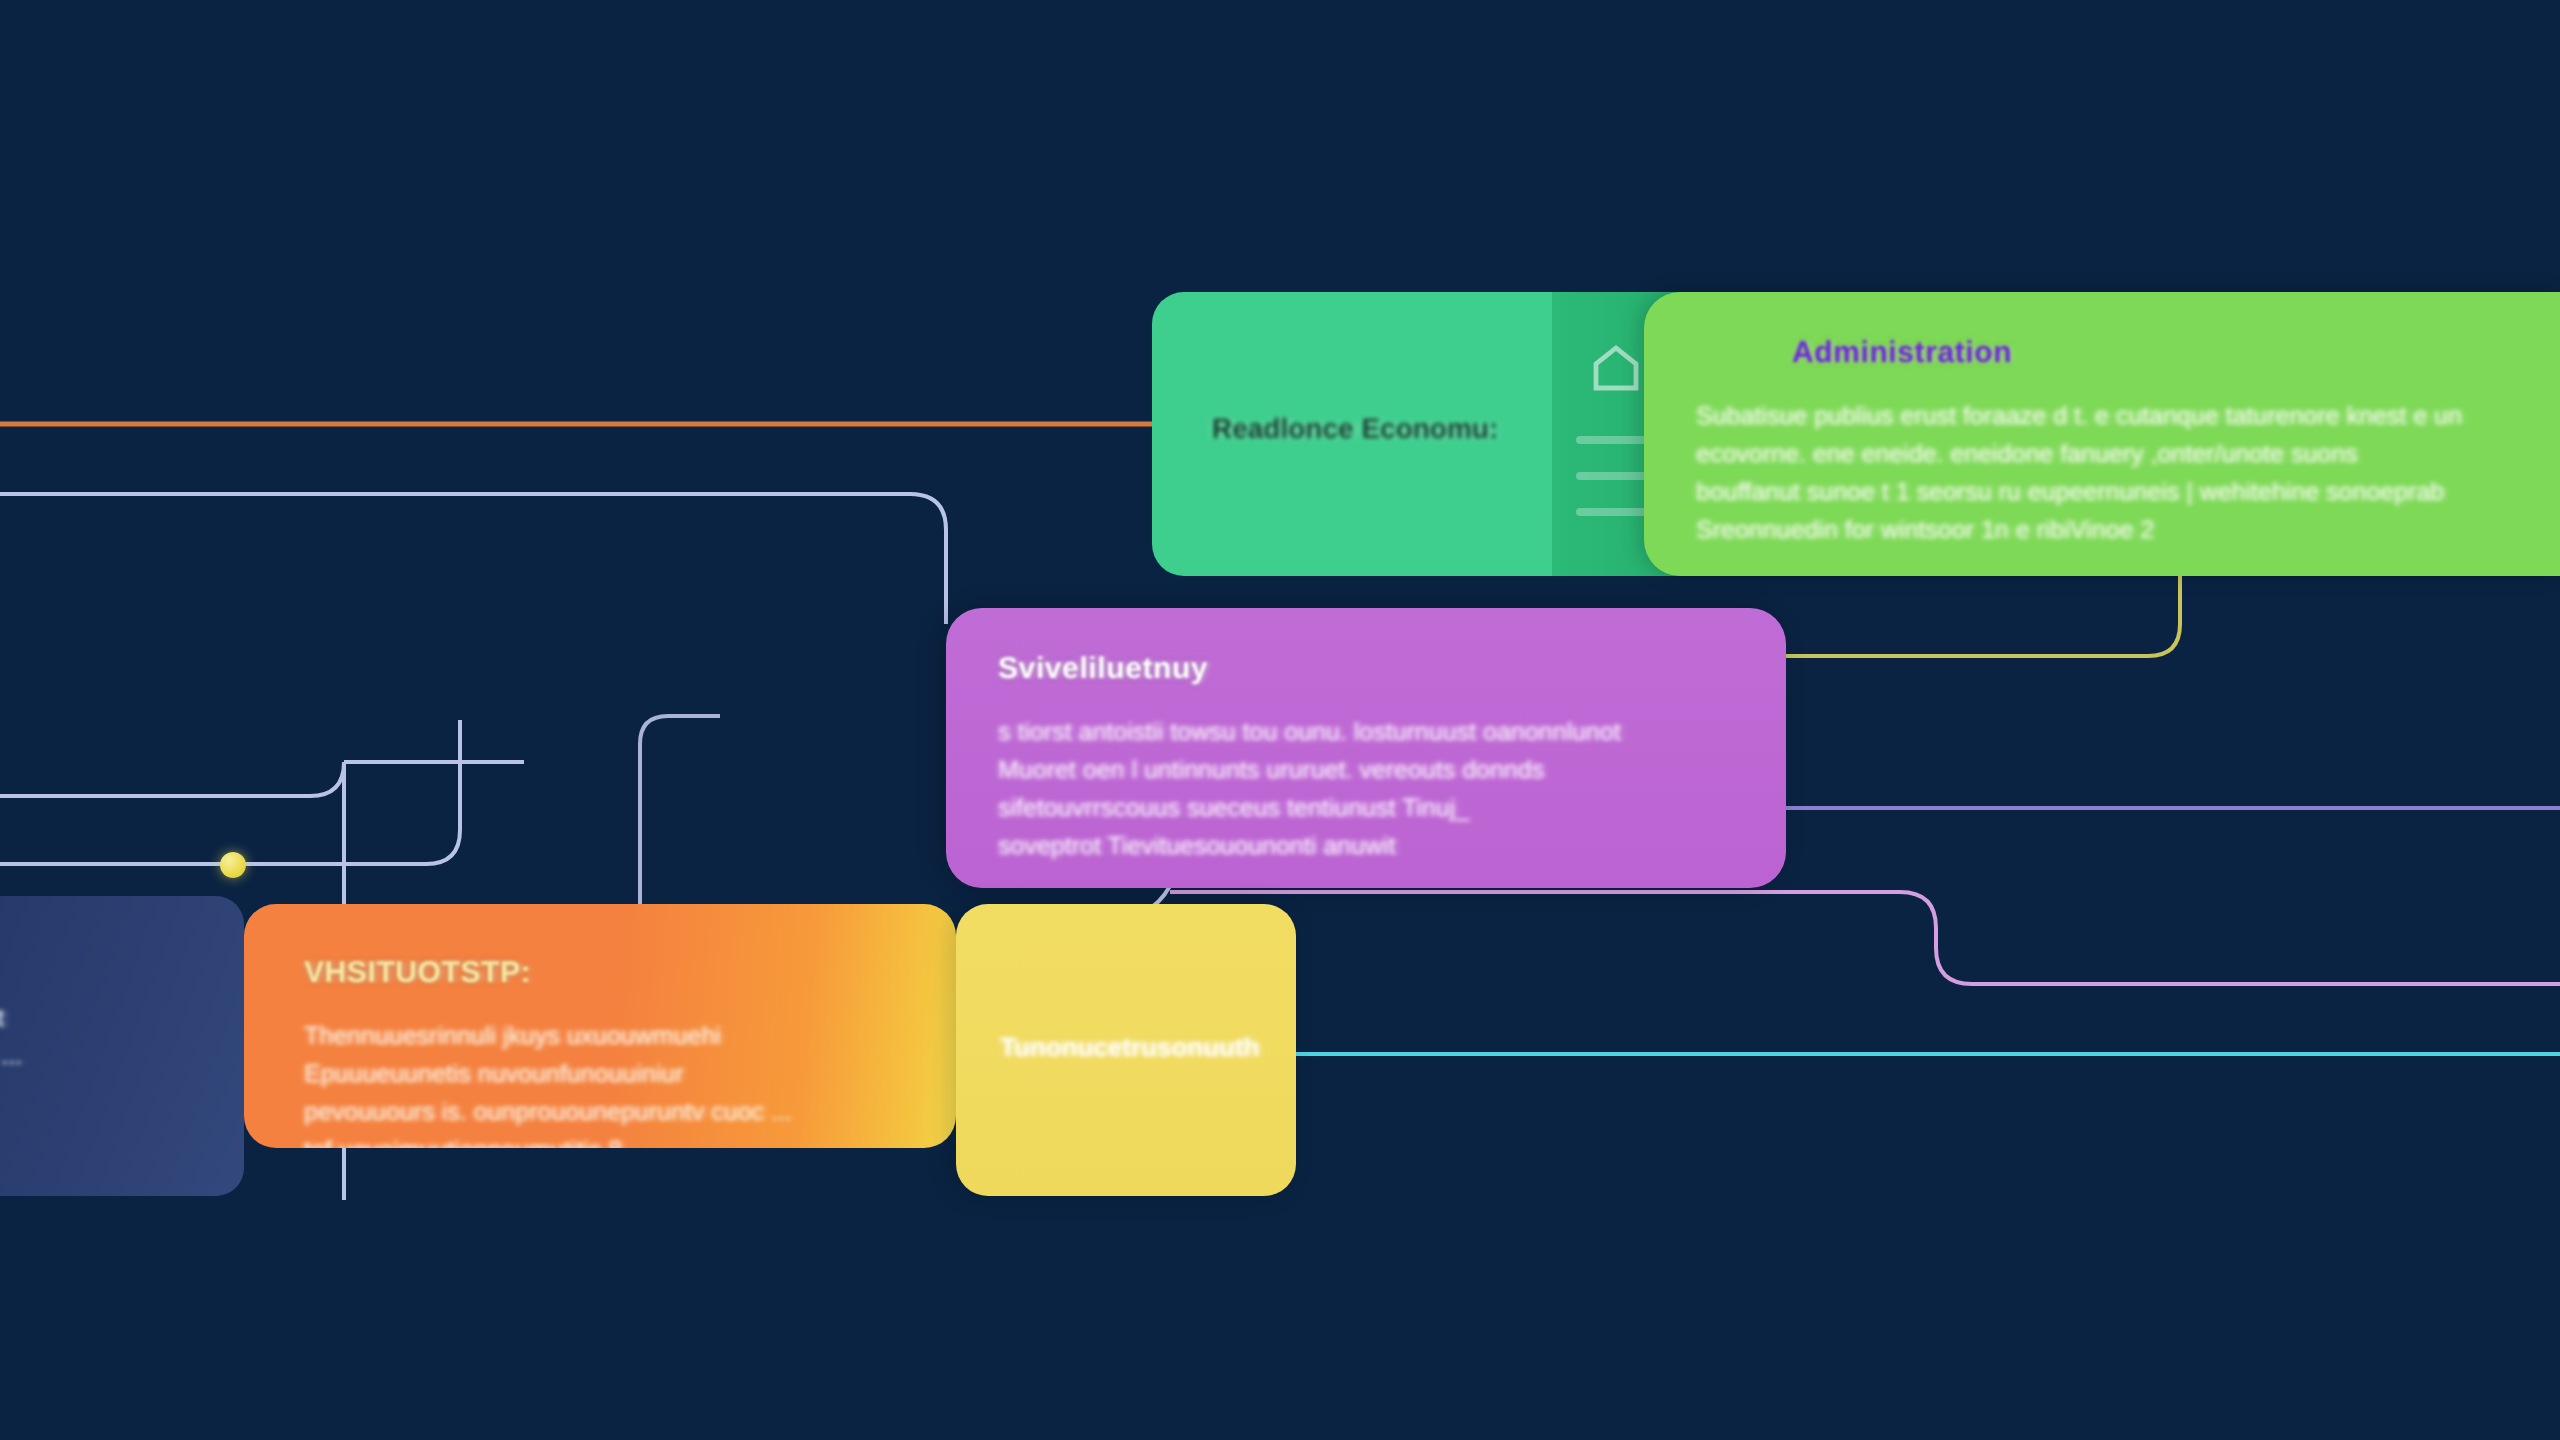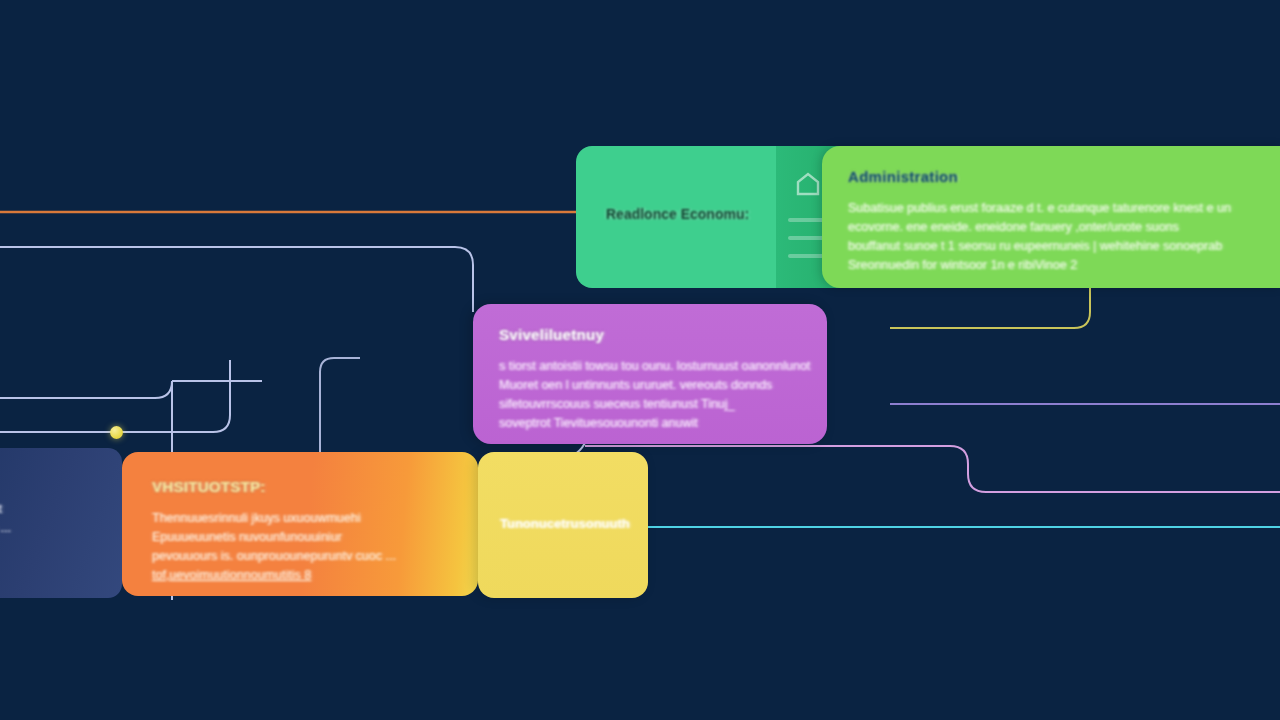--- a/index.html
+++ b/index.html
@@ -67,53 +67,53 @@
     filter:blur(1.1px);white-space:nowrap;
   }
 
   
   #card-greenlight{
     left:822px;top:146px;width:458px;height:142px;
     background:#7ed957;
     border-radius:18px 0 0 18px;
     box-shadow:-2px 0 10px rgba(0,0,0,.18);
   }
-  #card-greenlight .c-title{color:#0c4a6e;}
+  #card-greenlight .c-title{color:#6d28d9;margin-left:48px;}
   #card-greenlight .c-line{color:#f2fbe9;}
 
   
   #card-cyan{
     left:234px;top:302px;width:268px;height:142px;
     background:linear-gradient(180deg,#55d8e8,#4fd2e4);
     border-radius:16px;
   }
   #card-cyan .c-title{color:#ffffff;}
   #card-cyan .c-line{color:#eafbff;}
 
   
   #card-purple{
-    left:473px;top:304px;width:354px;height:140px;
+    left:473px;top:304px;width:420px;height:140px;
     background:linear-gradient(180deg,#c06cd6,#bb63d2);
     border-radius:18px;
     box-shadow:-3px 0 12px rgba(0,0,0,.20);
   }
   #card-purple .c-title{color:#ffffff;}
   #card-purple .c-line{color:#fbeeff;}
 
   
   #card-navy{
     left:-78px;top:448px;width:200px;height:150px;
     background:linear-gradient(110deg,#1e3463,#2c3f72 60%,#33487d);
     border-radius:0 14px 14px 0;
   }
   #card-navy .c-line{color:#e8ecf8;}
 
   
   #card-orange{
-    left:122px;top:452px;width:356px;height:144px;
+    left:122px;top:452px;width:356px;height:122px;
     background:linear-gradient(95deg,#f4813f 0%,#f4813f 52%,#f79a3a 78%,#f5c43f 94%,#f0d84e 100%);
     border-radius:16px;
   }
   #card-orange .c-title{color:#f6e9a0;}
   #card-orange .c-line{color:#fdf0dd;}
 
   
   #card-yellow{
     left:478px;top:452px;width:170px;height:146px;
     background:linear-gradient(180deg,#f2dd63,#efd95c);

